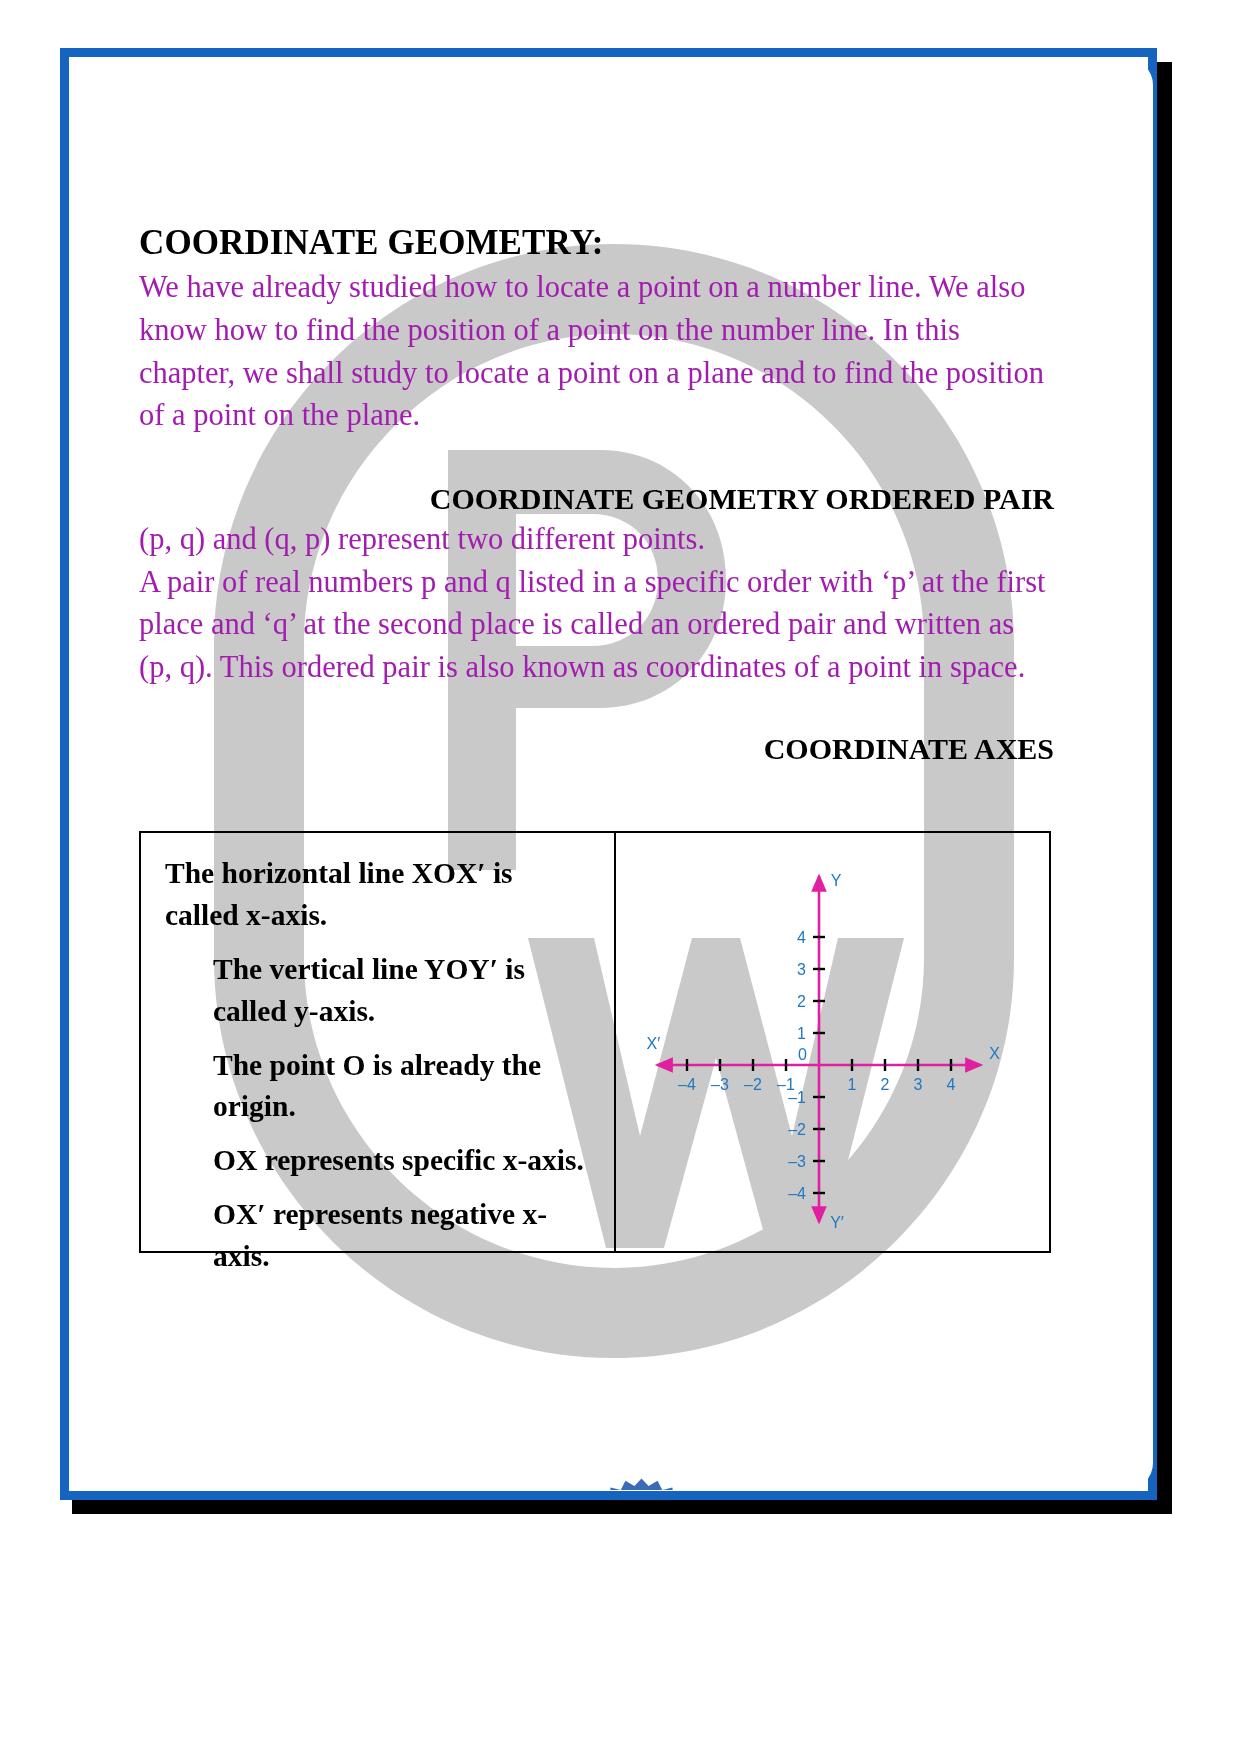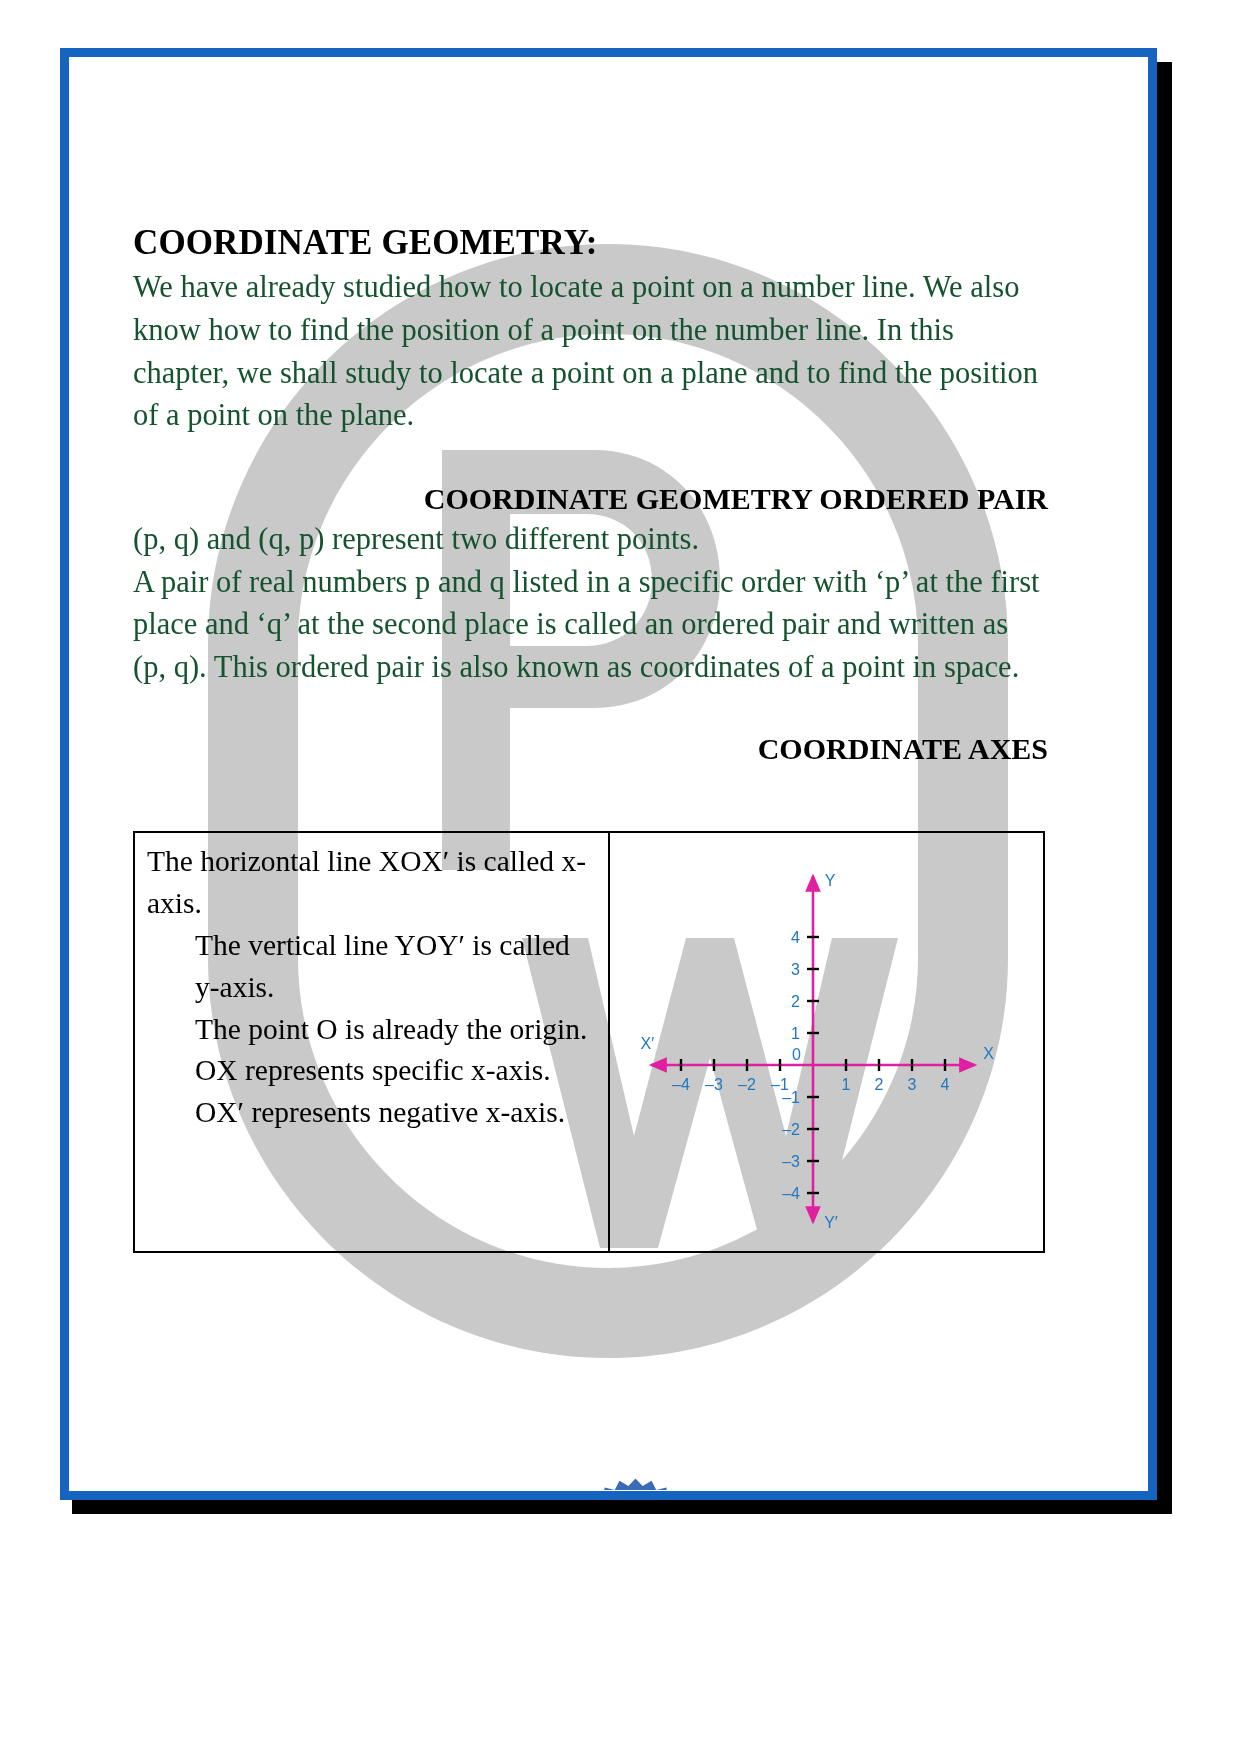--- a/index.html
+++ b/index.html
@@ -29,21 +29,21 @@
     left: 60px;
     top: 48px;
     width: 1097px;
     height: 1452px;
     border: 9px solid #1565C0;
     background: #ffffff;
     box-sizing: border-box;
   }
   #page-inner {
     position: absolute;
-    left: 70px;
+    left: 76px;
     top: 58px;
     width: 1077px;
     height: 1432px;
     background: #ffffff;
     overflow: hidden;
     border-radius: 27px;
   }
 
   
   #watermark {
@@ -68,21 +68,21 @@
     font-weight: bold;
     line-height: 1.12;
     margin: 0 0 4px 0;
     letter-spacing: 0.1px;
     color: #000;
   }
   .body-par {
     font-size: 30.5px;
     line-height: 1.40;
     margin: 0;
-    color: #14532d;
+    color: #a21caf;
     font-family: Liberation Serif, serif;
   }
   .sec-head {
     font-size: 30px;
     font-weight: bold;
     line-height: 1.30;
     margin: 0;
     color: #000;
     text-align: right;
   }
@@ -113,21 +113,21 @@
     box-sizing: border-box;
   }
   .axes-list {
     list-style: none;
     margin: 0;
     padding: 0;
     font-size: 29.5px;
     line-height: 1.42;
     color: #000;
   }
-  .axes-list li { margin: 0; padding: 0; }
+  .axes-list li { margin: 12px; padding: 0; font-weight: bold; }
   .axes-list li.first { text-indent: 0; padding-left: 0; }
   .axes-list li.indent { padding-left: 48px; }
 
   
   #graph-svg {
     position: absolute;
     left: 0;
     top: 0;
   }
 

